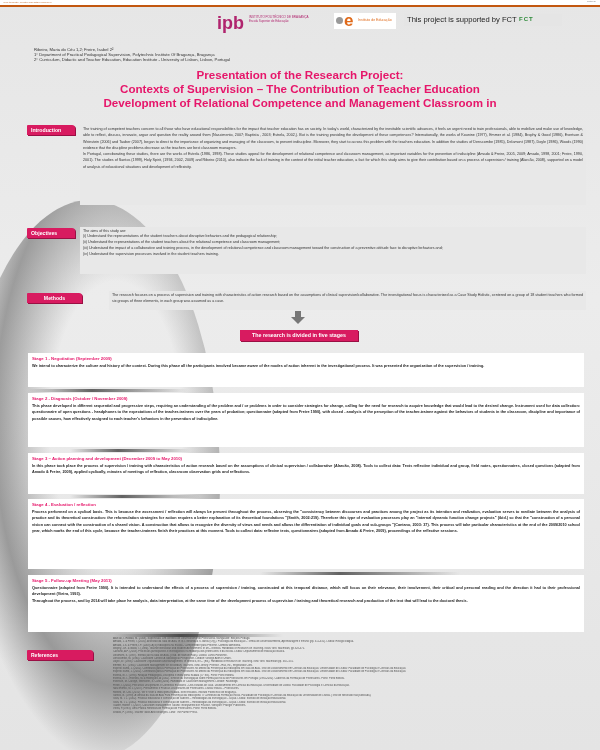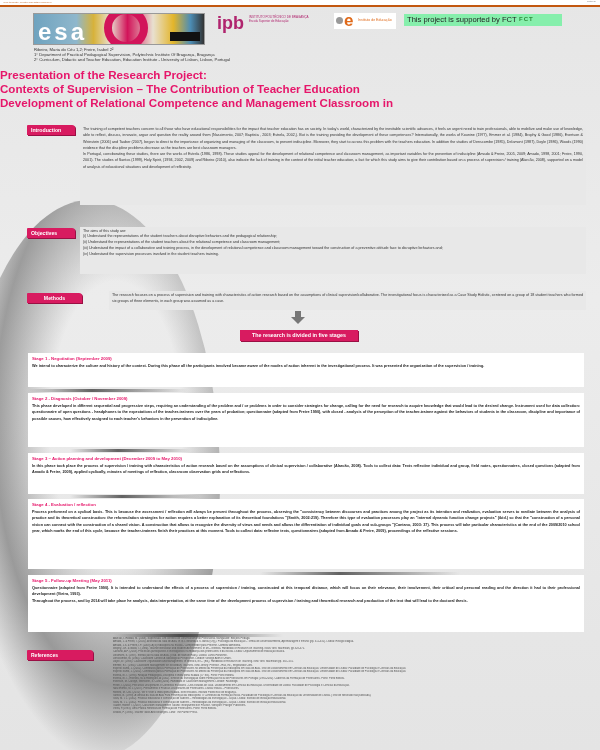--- a/index.html
+++ b/index.html
@@ -36,27 +36,27 @@
   .ipb-logo .mark { position: absolute; left: 0; top: 0; font-size: 18px; font-weight: bold; color: #b0246e; }
   .ipb-logo .txt { position: absolute; left: 32px; top: 2px; font-size: 3px; color: #b0246e; line-height: 4px; width: 60px; }
   .authors { position: absolute; left: 34px; top: 37px; font-size: 4.2px; line-height: 5px; color: #333; }
   .ie-logo {
     position: absolute; left: 334px; top: 3px; width: 62px; height: 16px; background: #fff;
   }
   .ie-logo .e { position: absolute; left: 10px; top: -2px; font-size: 17px; color: #e06a1a; font-weight: bold; }
   .ie-logo .c { position: absolute; left: 2px; top: 4px; width: 7px; height: 7px; border-radius: 50%; background: #999; }
   .ie-logo .t { position: absolute; left: 24px; top: 5px; font-size: 3.5px; color: #e06a1a; }
   .fct-box {
-    position: absolute; left: 404px; top: 4px; width: 158px; height: 12px; background: #86efac;
+    position: absolute; left: 404px; top: 4px; width: 158px; height: 12px; background: #e5e5e5;
   }
   .fct-box .t { position: absolute; left: 3px; top: 1px; font-size: 7.6px; color: #222; }
   .fct-box .logo { position: absolute; left: 115px; top: 2px; font-size: 6px; font-weight: bold; color: #2e8b3a; letter-spacing: 1px; }
 
   .title {
-    position: absolute; left: 0; top: 68px; width: 600px; 
+    position: absolute; left: 0; top: 68px; width: 600px; text-align: center;
     color: #e6166a; font-weight: bold; font-size: 11.6px; line-height: 14px;
   }
 
   .label {
     position: absolute; background: #d81b60; color: #fff; font-weight: bold;
     font-size: 5.2px; padding: 2px 4px; border-radius: 1px 3px 0 0;
     box-shadow: 1px 1px 0 #9a0f44;
   }
   .panel {
     position: absolute; background: #e8e8e8; font-size: 3.7px; line-height: 6.3px; color: #333;
@@ -95,25 +95,20 @@
 <body>
 
 <div class="topbar">
   <span class="note">View template, creator and author papers in</span>
   <span class="right">Printed by</span>
 </div>
 
 <div class="bgswirl"></div>
 
 <div class="header">
-  <div class="esa-logo">
-    <div class="circle"></div>
-    <span class="letters">esa</span>
-    <div class="blackbox"></div>
-  </div>
   <div class="ipb-logo">
     <span class="mark">ipb</span>
     <span class="txt">INSTITUTO POLITÉCNICO DE BRAGANÇA Escola Superior de Educação</span>
   </div>
   <div class="authors">
     <div>Ribeiro, Maria do Céu 1,2; Freire, Isabel 2²</div>
     <div>1° Department of Practical Pedagogical Supervision, Polytechnic Institute Of Bragança, Bragança</div>
     <div>2° Curriculum, Didactic and Teacher Education, Education Institute - University of Lisbon, Lisbon, Portugal</div>
   </div>
   <div class="ie-logo">

